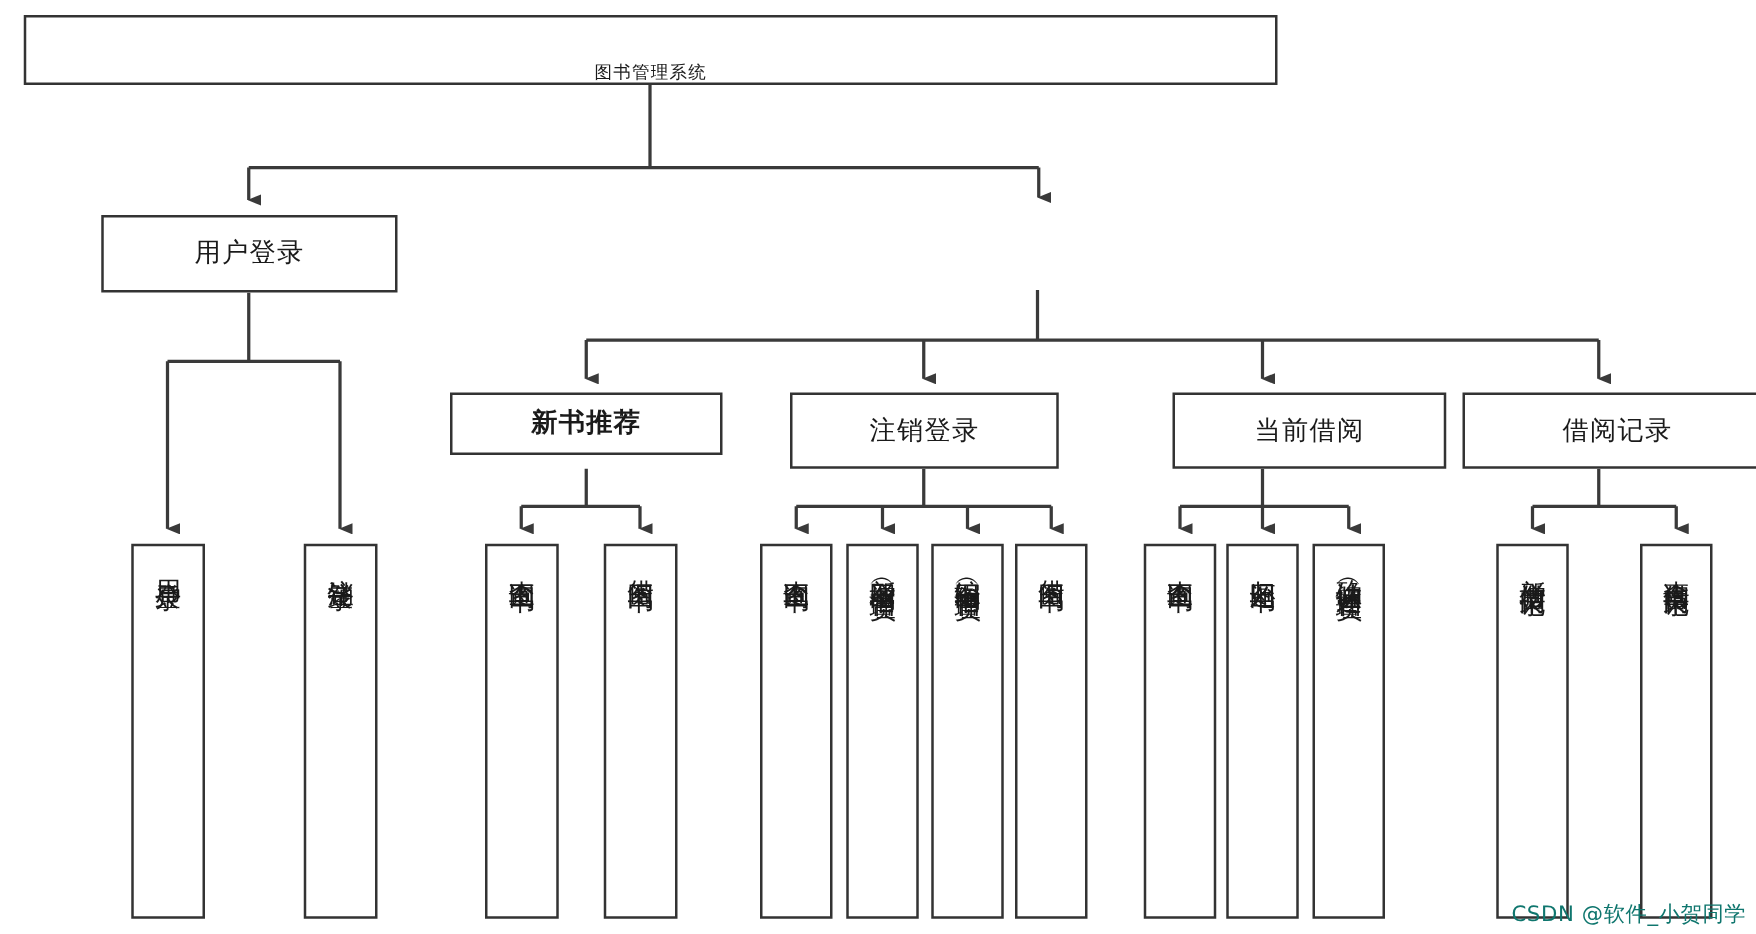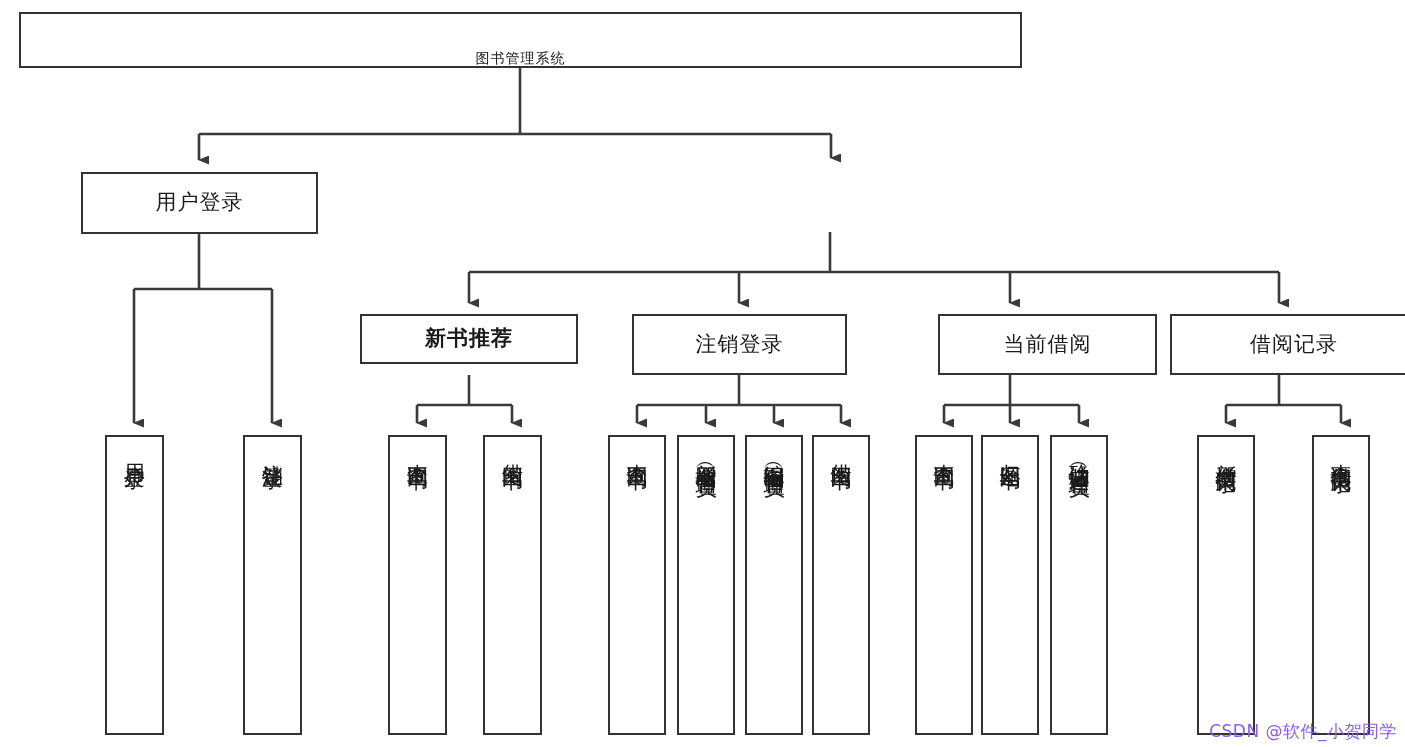--- a/index.html
+++ b/index.html
@@ -57,21 +57,21 @@
   }
   .node.root {
     font-size: 14px;
     align-items: flex-end;
   }
   #watermark {
     position: absolute;
     right: 8px;
     bottom: 4px;
     font-size: 17px;
-    color: #8b5cf6;
+    color: #0f766e;
     letter-spacing: 0.5px;
     white-space: nowrap;
     pointer-events: none;
   }
 </style>
 </head>
 <body>
 
 <div id="diagram-root">
 

